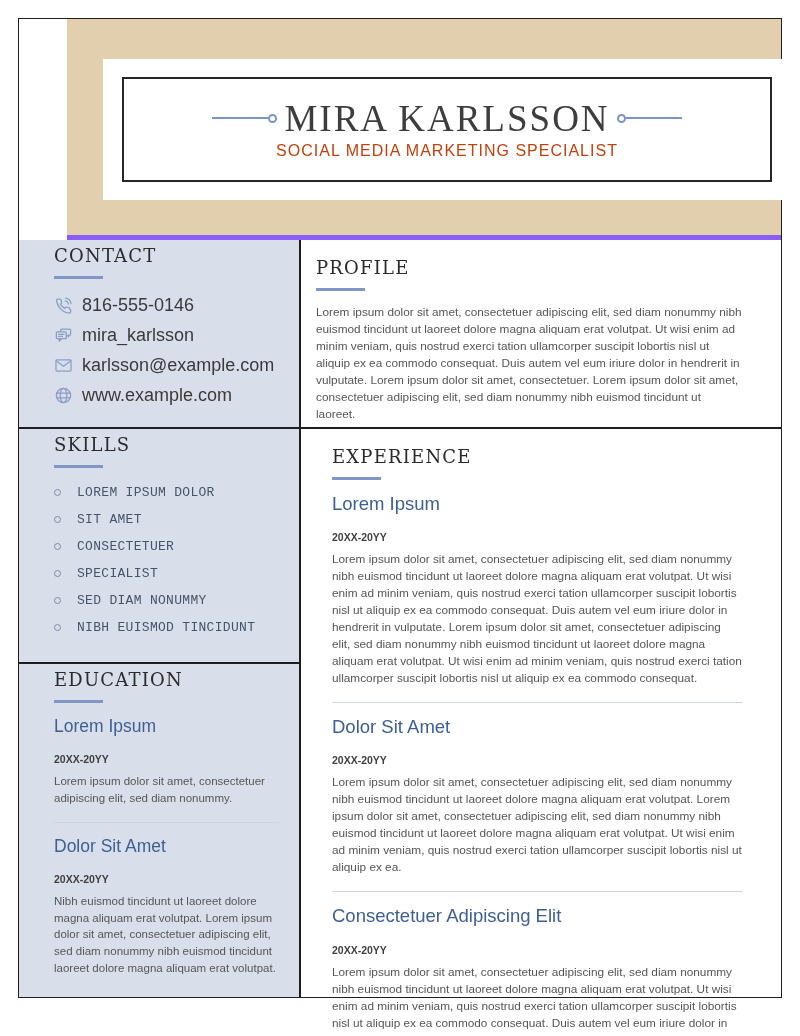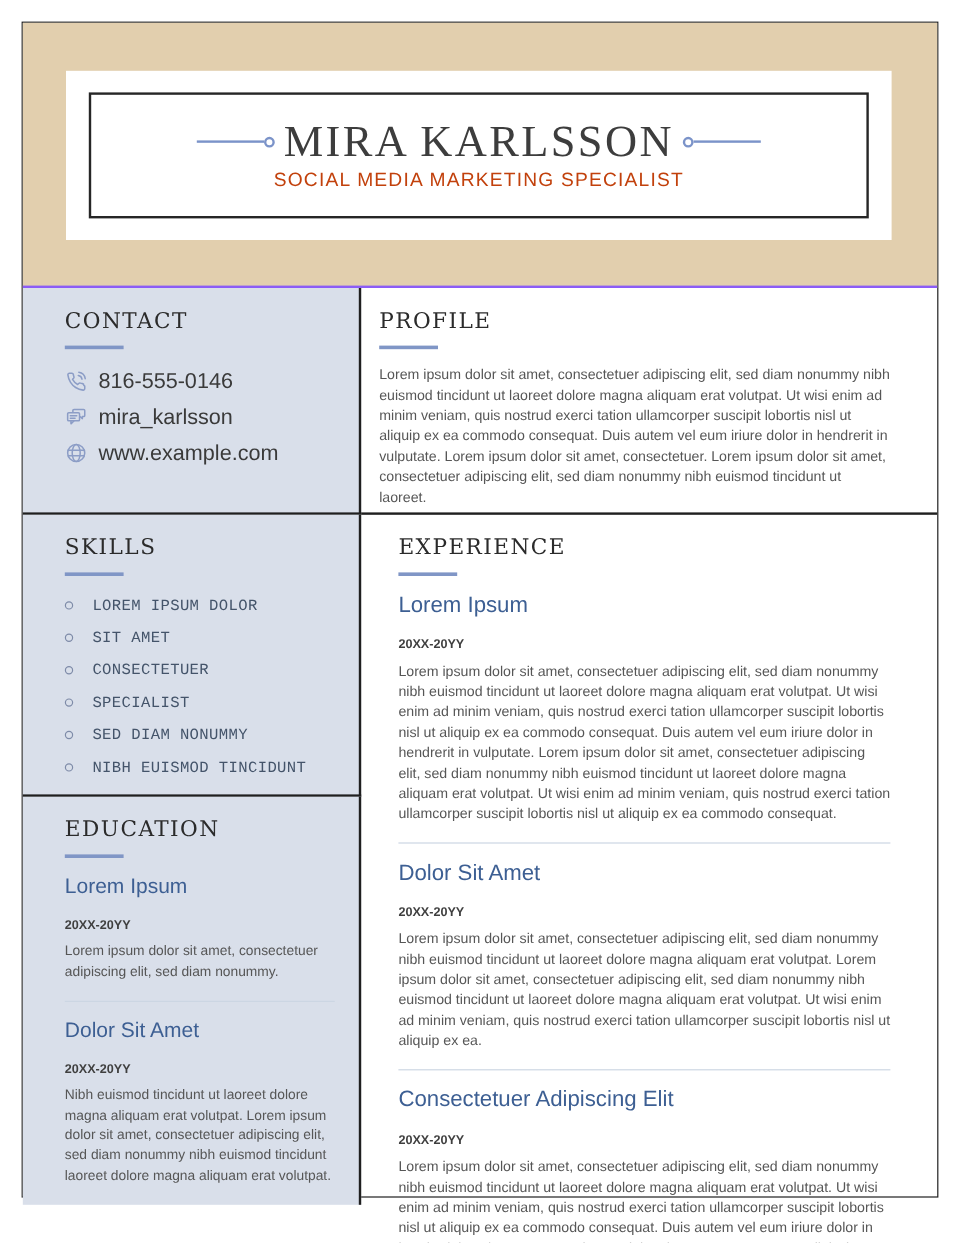--- a/index.html
+++ b/index.html
@@ -10,21 +10,22 @@
     position:absolute; left:18px; top:18px; width:764px; height:980px;
     border:1px solid #1f1f1f; background:#ffffff;
     display:grid;
     grid-template-columns:282px 1fr;
     grid-template-rows:221px 189px 235px 1fr;
   }
 
   
   .header-band {
     grid-area:1 / 1 / 2 / 3; background:#e2cfae; position:relative;
-    border-bottom:2px solid #8b5cf6;
+    border-bottom:5px solid #8b5cf6;
+    margin-left:48px;
   }
   .name-box-outer {
     position:absolute; left:36px; top:40px; width:688px; height:141px;
     background:#ffffff; padding:18px 19px;
   }
   .name-box-inner {
     width:100%; height:100%; border:2px solid #262626;
     display:flex; flex-direction:column; align-items:center; justify-content:center;
   }
   .name-row { display:flex; align-items:center; gap:7px; }
@@ -33,21 +34,21 @@
   .deco-ring { display:inline-block; width:9px; height:9px; border:2px solid #7b93c9; border-radius:50%; }
   .person-name {
     font-family:"Liberation Serif", serif; font-weight:normal;
     font-size:37px; letter-spacing:2px; color:#3d3d3d; line-height:1;
   }
   .job-title {
     margin-top:5px; font-size:16px; letter-spacing:1px; color:#c2410c;
   }
 
   
-  .cell { padding:17px 20px 16px 35px; }
+  .cell { padding:5px 20px 16px 35px; }
   .sidebar-cell { background:#d9dfea; border-right:2px solid #1f1f1f; }
   .cell-contact   { grid-area:2 / 1 / 3 / 2; border-bottom:2px solid #1f1f1f; }
   .cell-profile   { grid-area:2 / 2 / 3 / 3; border-bottom:2px solid #1f1f1f; padding:17px 39px 16px 15px; }
   .cell-skills    { grid-area:3 / 1 / 4 / 2; border-bottom:2px solid #1f1f1f; }
   .cell-experience{ grid-area:3 / 2 / 5 / 3; padding:17px 39px 16px 31px; }
   .cell-education { grid-area:4 / 1 / 5 / 2; }
 
   h2.sec-heading {
     font-family:"DejaVu Serif", serif; font-weight:normal;
     font-size:18px; letter-spacing:1.2px; color:#2b2b2b;
@@ -125,20 +126,29 @@
                 <path d="M6.5 16v3.2L9.8 16"></path>
                 <line x1="5.8" y1="10.7" x2="12.6" y2="10.7"></line>
                 <line x1="5.8" y1="13.2" x2="10.8" y2="13.2"></line>
               </svg>
           </span>
           <span class="contact-text">mira_karlsson</span>
         </li>
         <li>
           <span class="cicon">
             <svg viewBox="0 0 24 24">
+                <rect x="2.5" y="5" width="19" height="14" rx="1"></rect>
+                <path d="M3.2 6.2 12 13l8.8-6.8"></path>
+              </svg>
+          </span>
+          <span class="contact-text">karlsson@example.com</span>
+        </li>
+        <li>
+          <span class="cicon">
+            <svg viewBox="0 0 24 24">
                 <circle cx="12" cy="12" r="9"></circle>
                 <ellipse cx="12" cy="12" rx="4.2" ry="9"></ellipse>
                 <line x1="3.6" y1="9" x2="20.4" y2="9"></line>
                 <line x1="3.6" y1="15" x2="20.4" y2="15"></line>
               </svg>
           </span>
           <span class="contact-text">www.example.com</span>
         </li>
       </ul>
     </aside>

